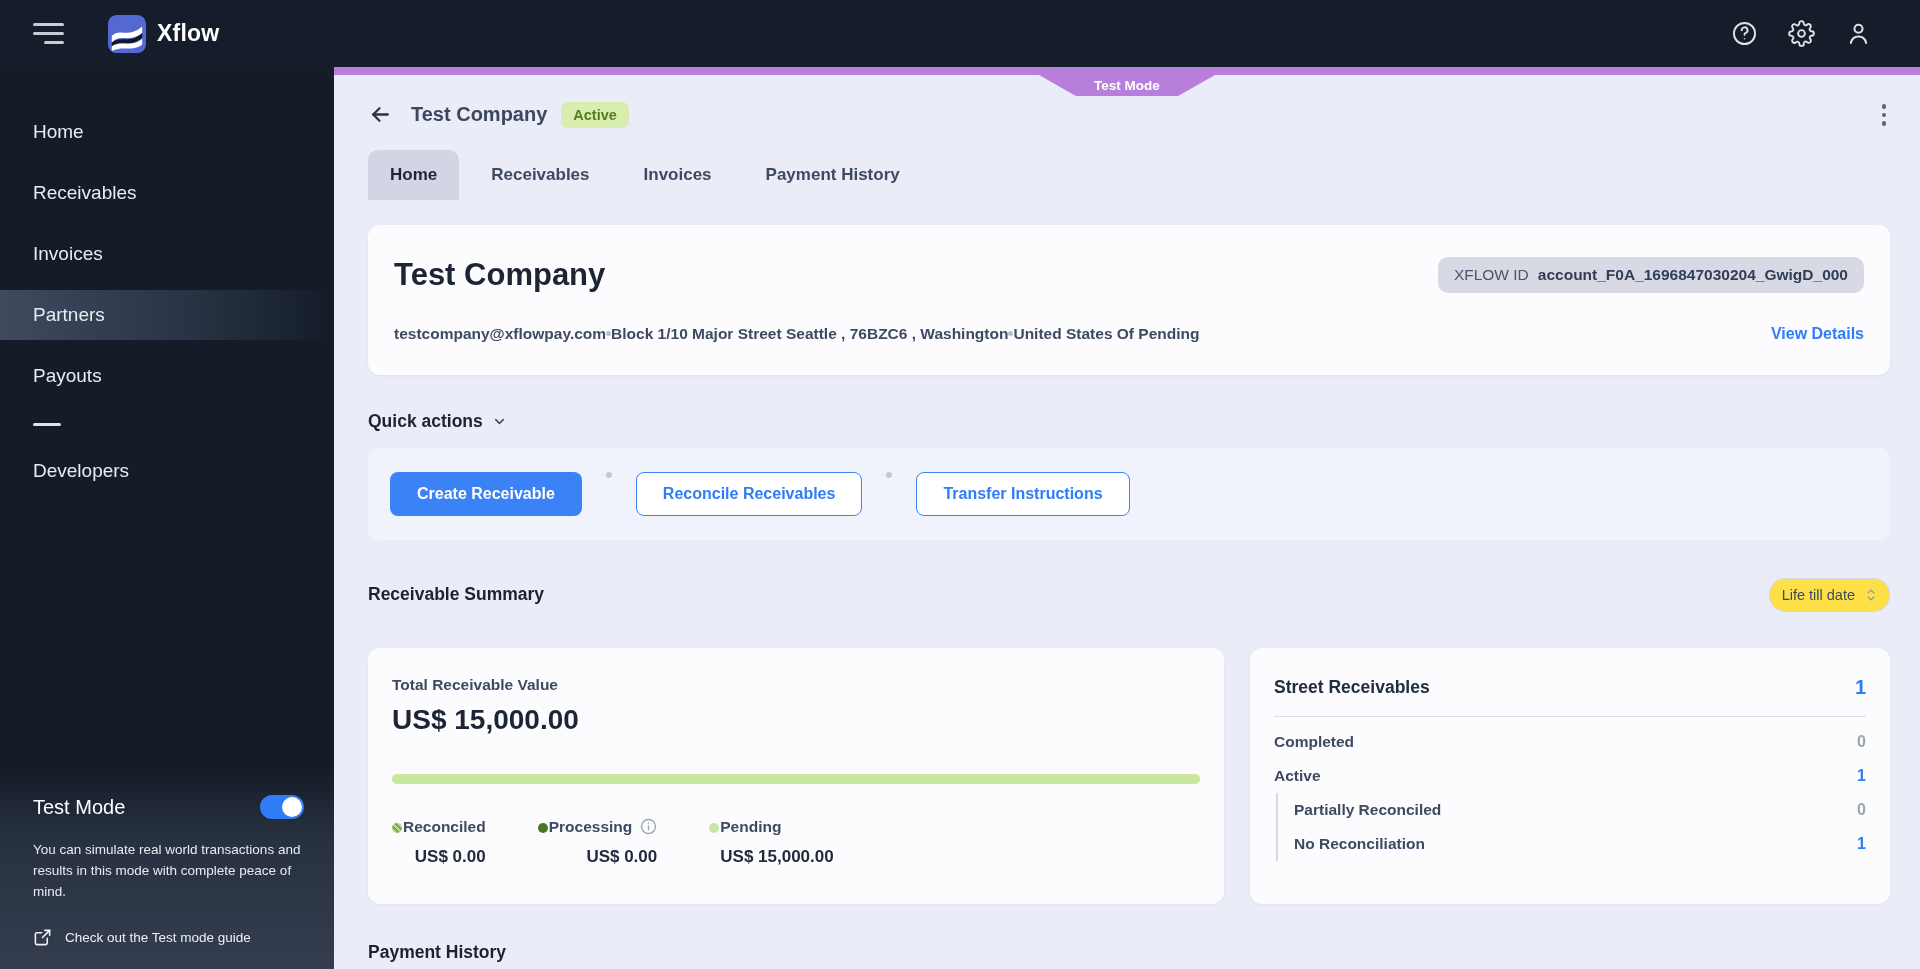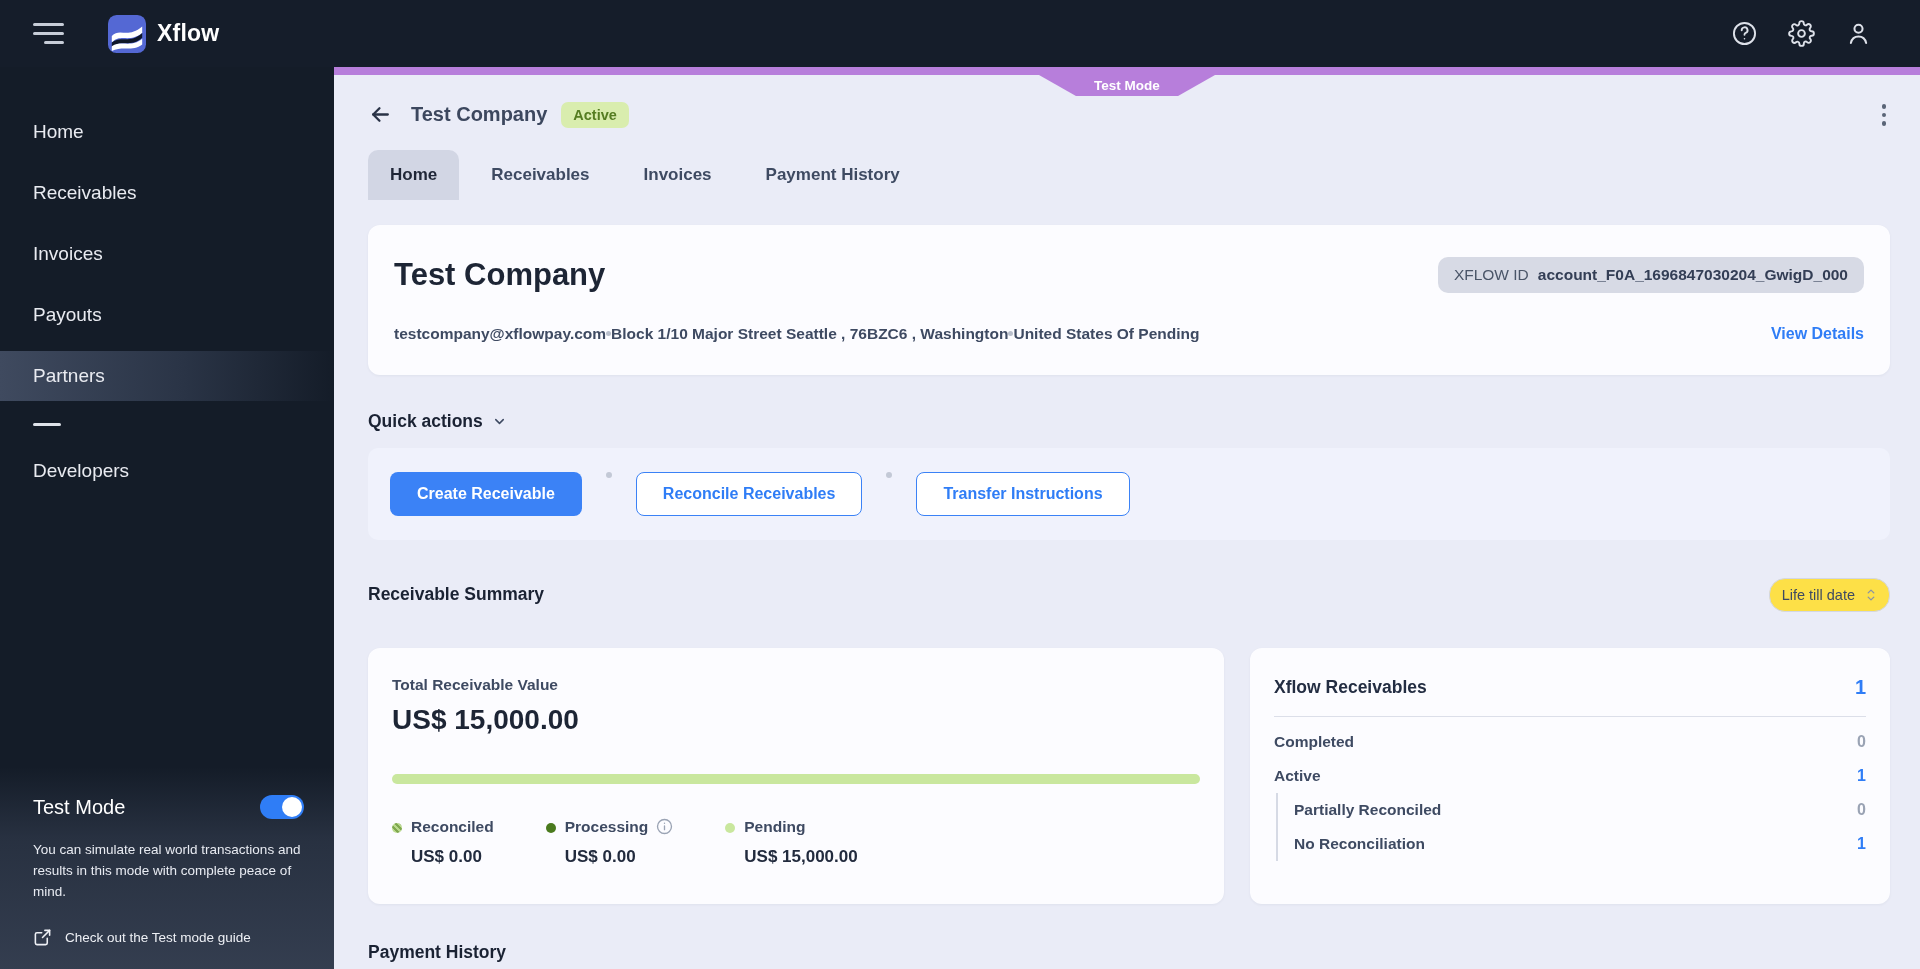--- a/index.html
+++ b/index.html
@@ -80,21 +80,21 @@
   .summary-head { margin-top:38px; display:flex; align-items:center; justify-content:space-between; }
   .select { background:#fde047; border:1px solid #d3d7e3; border-radius:16px; padding:8px 12px; display:flex; align-items:center; gap:10px;
             font-size:14.5px; color:#3e4a62; cursor:pointer; }
 
   .summary-cards { margin-top:36px; display:grid; grid-template-columns:856px 1fr; gap:26px; }
   .value-card { padding:28px 24px 26px; min-height:256px; }
   .vc-label { font-size:15.5px; font-weight:600; color:#3e4a62; }
   .vc-value { margin-top:10px; font-size:28px; font-weight:800; color:#1d2535; }
   .progress { margin-top:38px; height:10px; border-radius:6px; background:#c9e79e; }
   .legend { margin-top:34px; display:flex; gap:52px; }
-  .legend-item { display:flex; gap:9px; }
+  .legend-item { display:flex; gap:1px;text-align:right; }
   .legend-dot { width:10px; height:10px; border-radius:50%; margin-top:5px; flex:none; }
   .dot-reconciled { background:repeating-linear-gradient(45deg,#7fa84f 0 2px,#b9d98c 2px 4px); }
   .dot-processing { background:#4a7a1e; }
   .dot-pending { background:#c9e79e; }
   .legend-label { font-size:15.5px; font-weight:600; color:#3e4a62; display:flex; align-items:center; gap:8px; }
   .legend-value { margin-top:11px; font-size:17px; font-weight:700; color:#222b3e; }
 
   .totals-card { padding:28px 24px 24px; min-height:256px; }
   .tc-head { display:flex; align-items:center; justify-content:space-between; }
   .tc-title { font-size:17.5px; font-weight:700; color:#232d42; }
@@ -149,22 +149,22 @@
           <path d="M5.2 20.4c.9-3.8 3.6-5.7 6.8-5.7s5.9 1.9 6.8 5.7"></path>
         </svg>
       </div>
     </div>
   </header>
 
   <aside class="sidebar">
     <div class="nav-item">Home</div>
     <div class="nav-item">Receivables</div>
     <div class="nav-item">Invoices</div>
+    <div class="nav-item active">Partners</div>
     <div class="nav-item">Payouts</div>
-    <div class="nav-item active">Partners</div>
     <div class="nav-divider"></div>
     <div class="nav-item">Developers</div>
 
     <div class="sidebar-footer">
       <div class="tm-row">
         <span class="tm-title">Test Mode</span>
         <span class="toggle"></span>
       </div>
       <p class="tm-desc">You can simulate real world transactions and results in this mode with complete peace of mind.</p>
       <div class="tm-guide">
@@ -284,21 +284,21 @@
             <div>
               <div class="legend-label">Pending</div>
               <div class="legend-value">US$ 15,000.00</div>
             </div>
           </div>
         </div>
       </section>
 
       <section class="card totals-card">
         <div class="tc-head">
-          <span class="tc-title">Xflow Receivables</span>
+          <span class="tc-title">Street Receivables</span>
           <span class="tc-total">1</span>
         </div>
         <hr class="tc-divider">
         <div class="tc-row">
           <span class="lbl">Completed</span>
           <span class="val muted">0</span>
         </div>
         <div class="tc-row">
           <span class="lbl">Active</span>
           <span class="val blue">1</span>

